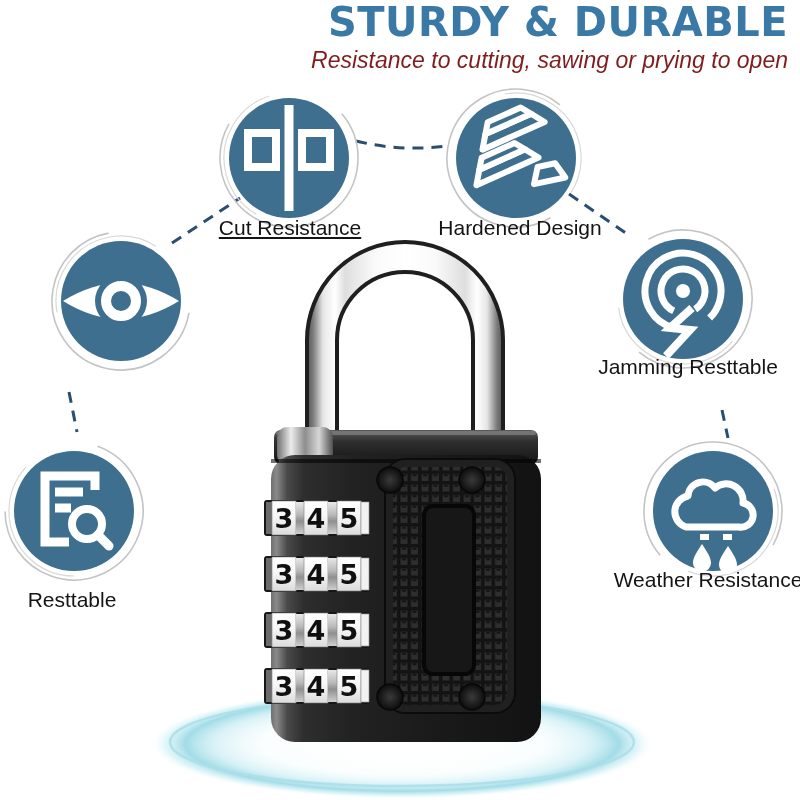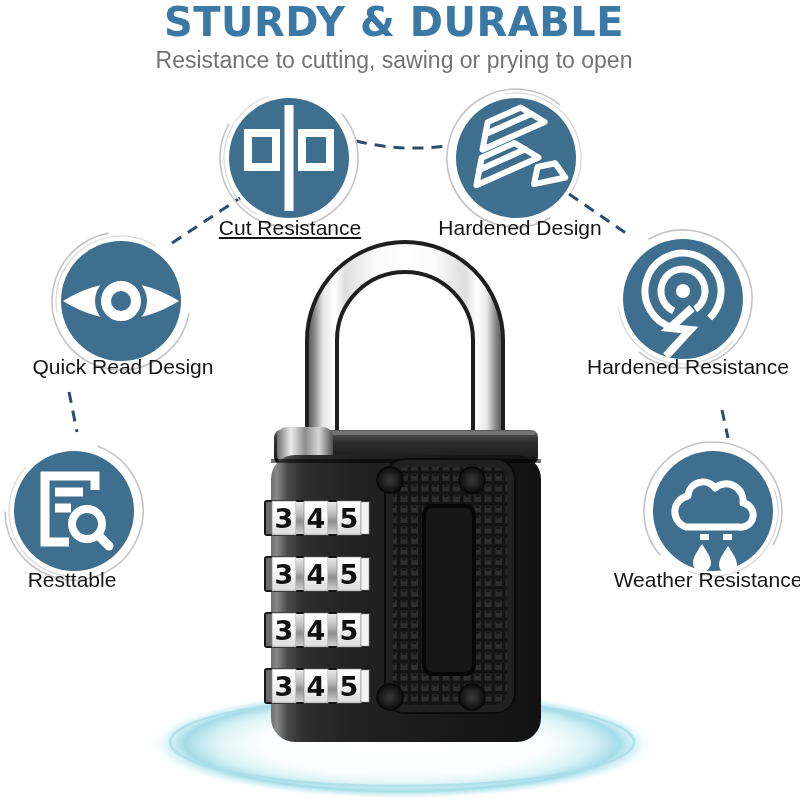--- a/index.html
+++ b/index.html
@@ -1,21 +1,21 @@
 <!DOCTYPE html>
 <html style="--accent: #3e6f8f; --title-blue: #3a78a5; --dash: #2b4d70; --glow: #9adce6;"><head>
 <meta charset="utf-8">
 <style>
   html,body{margin:0;padding:0;background:#ffffff;}
   .stage{position:relative;width:800px;height:800px;background:#fff;overflow:hidden;
          font-family:"Liberation Sans",sans-serif;}
-  .header{position:absolute;left:0;right:12px;top:0;text-align:center;}
+  .header{position:absolute;left:0;right:12px;top:0;text-align:right;}
   .title{margin:0;padding-top:1px;font-size:40px;font-weight:bold;letter-spacing:0.5px;
          color:var(--title-blue,#3a78a5);line-height:1.05;font-family:"DejaVu Sans","Liberation Sans",sans-serif;}
-  .subtitle{margin:16px;margin-top:4px;font-size:23px;color:#737373;font-weight:400;}
+  .subtitle{margin:0;margin-top:4px;font-size:23px;color:#7f1d1d;font-weight:400;font-style:italic;}
   .layer{position:absolute;left:0;top:0;}
   .feature-icon{position:absolute;width:150px;height:150px;}
   .feature-label{position:absolute;transform:translateX(-50%);white-space:nowrap;
                  font-size:21px;color:#141414;}
   .teal-fill{fill:var(--accent,#3e6f8f);}
   .glyph{stroke:#ffffff;fill:none;}
   .dash{stroke:var(--dash,#2b4d70);stroke-width:3;fill:none;stroke-dasharray:11 8;}
   .dial-digit{font-family:"DejaVu Sans","Liberation Sans",sans-serif;font-size:27px;
               font-weight:bold;fill:#101010;text-anchor:middle;}
 </style>
@@ -258,18 +258,17 @@
     <circle cx="75" cy="75" r="60" class="teal-fill"></circle>
     <path d="M 48 91 L 101 91 A 12 12 0 0 0 105 67 A 17 17 0 0 0 77 52 A 15 15 0 0 0 50 60 A 16 16 0 0 0 48 91 Z" class="glyph" stroke-width="7" stroke-linejoin="round"></path>
     <rect x="62" y="98" width="9" height="6" fill="#ffffff"></rect>
     <rect x="85" y="98" width="9" height="6" fill="#ffffff"></rect>
     <path d="M 0 -12 C 5 -4 9 1 9 7 A 9 9 0 1 1 -9 7 C -9 1 -5 -4 0 -12 Z" fill="#ffffff" transform="translate(64,120)"></path>
     <path d="M 0 -12 C 5 -4 9 1 9 7 A 9 9 0 1 1 -9 7 C -9 1 -5 -4 0 -12 Z" fill="#ffffff" transform="translate(90,122)"></path>
   </svg>
 
   <div class="feature-label" style="left:290px;top:216px;text-decoration:underline;">Cut Resistance</div>
   <div class="feature-label" style="left:520px;top:216px;">Hardened Design</div>
-  <div class="feature-label" style="left:123px;top:355px;">Quick Read Design</div>
-  <div class="feature-label" style="left:688px;top:355px;">Hardened Resistance</div>
-  <div class="feature-label" style="left:72px;top:568px;">Resttable</div>
+  <div class="feature-label" style="left:688px;top:355px;">Jamming Resttable</div>
+  <div class="feature-label" style="left:72px;top:588px;">Resttable</div>
   <div class="feature-label" style="left:708px;top:568px;">Weather Resistance</div>
 
 </div>
 
 </body></html>

